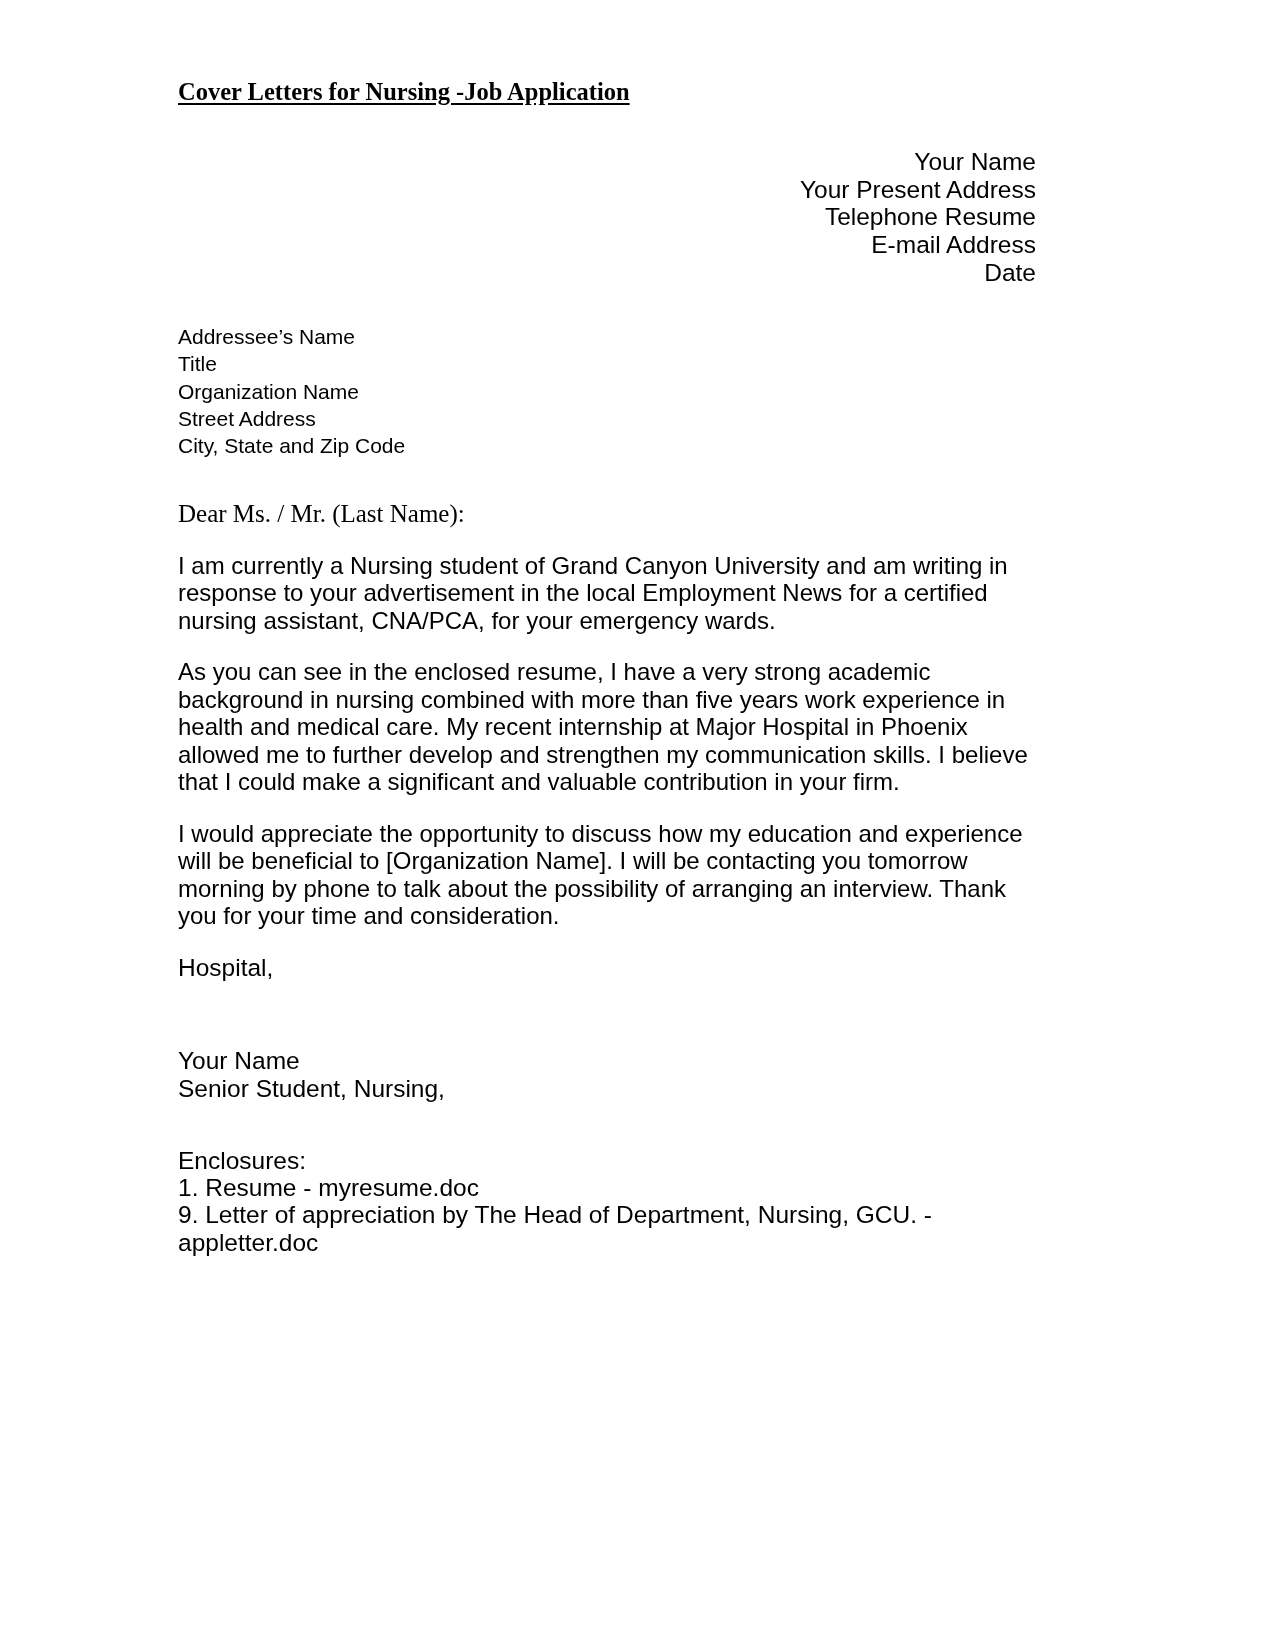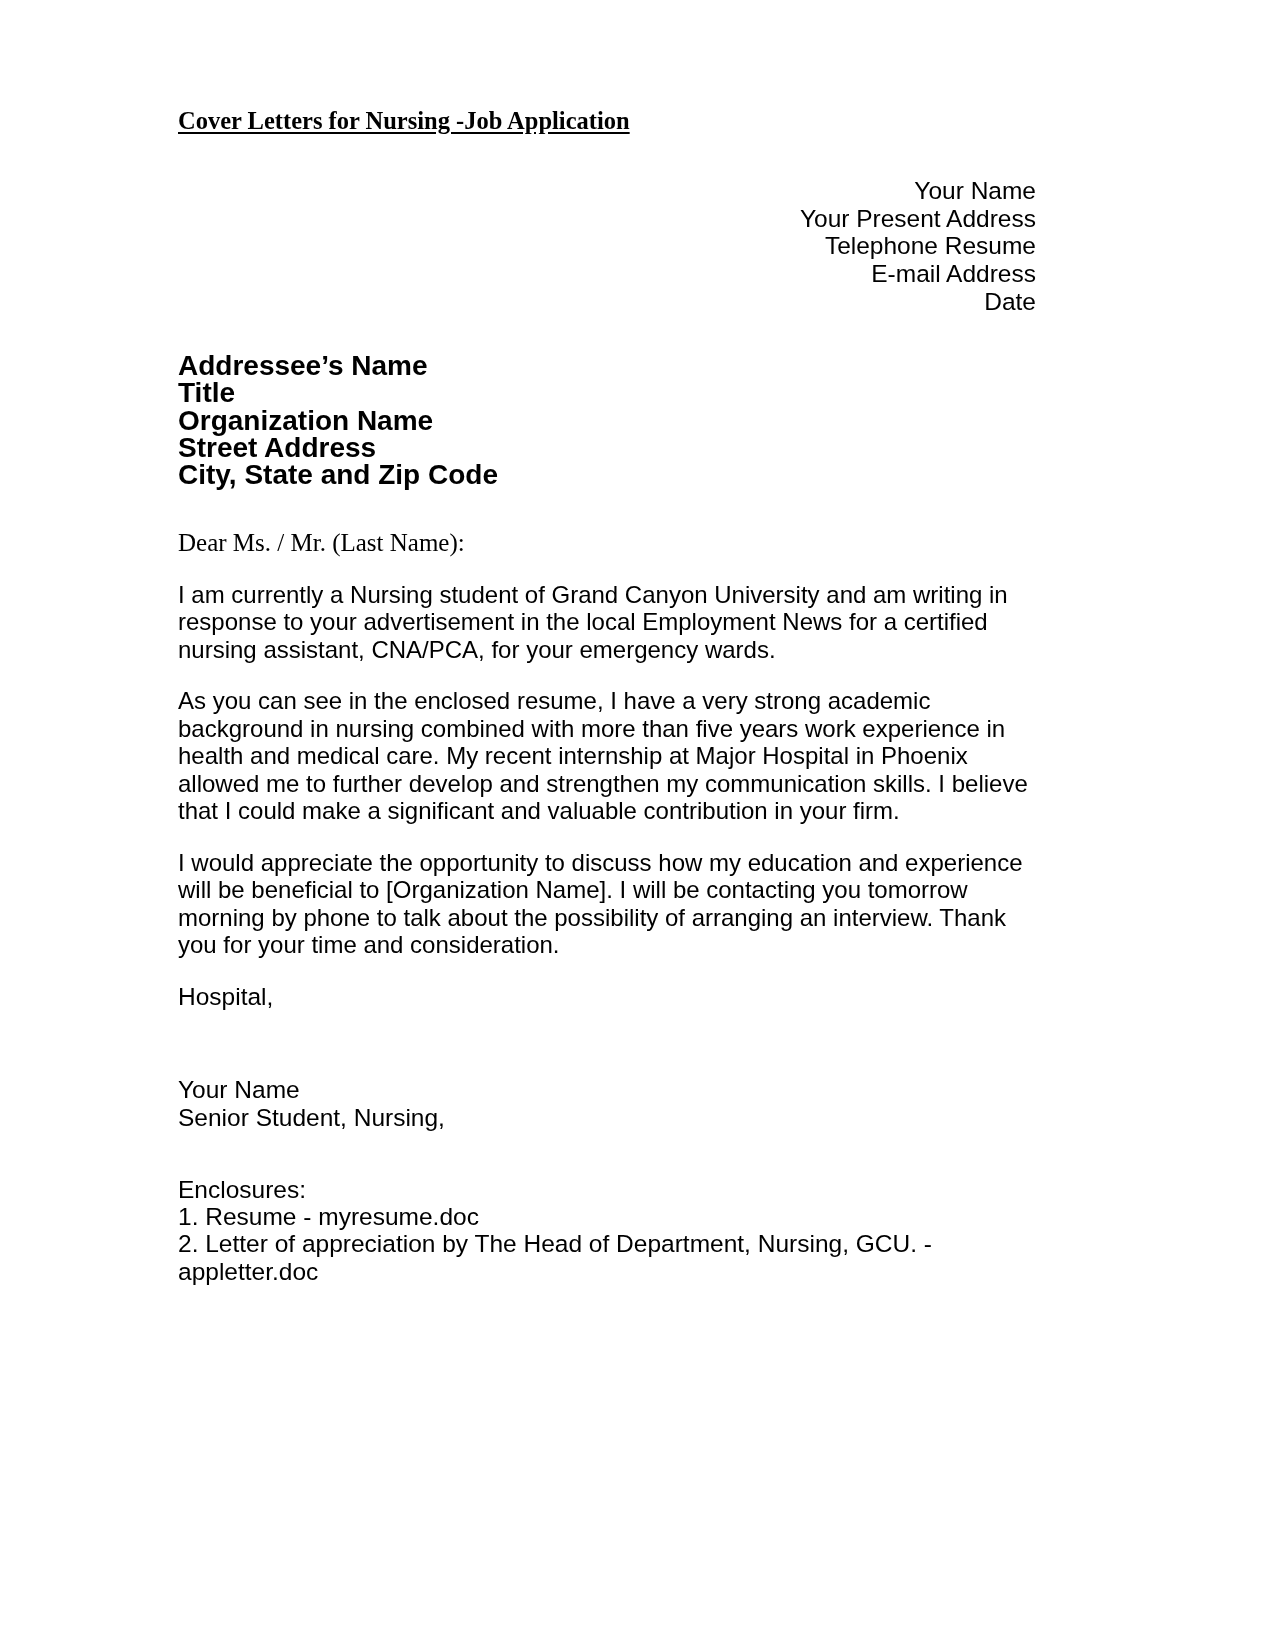--- a/index.html
+++ b/index.html
@@ -9,21 +9,20 @@
   }
   .page {
     position: relative;
     width: 1275px;
     height: 1344px;
     background: #ffffff;
     box-sizing: border-box;
     font-family: "Liberation Sans", sans-serif;
     color: #000000;
     overflow: hidden;
-    margin-top: 29px;
   }
   .content {
     position: absolute;
     left: 178px;
     top: 78px;
     width: 858px;
   }
 
   
   .doc-title {
@@ -43,23 +42,22 @@
     margin-top: 42px;
     text-align: right;
     font-size: 24.5px;
     line-height: 27.6px;
   }
   .sender-block .ln { display: block; }
 
   
   .addressee-block {
     margin-top: 37px;
-    font-size: 28px;
+    font-size: 21px;
     line-height: 27.3px;
-    font-weight: bold;
   }
   .addressee-block .ln { display: block; }
 
   
   .salutation {
     margin-top: 40px;
     font-size: 25px;
     line-height: 27.3px;
     font-family: Liberation Serif, serif;
   }
@@ -129,17 +127,17 @@
     <p class="closing">Hospital,</p>
 
     <div class="signature-block">
       <span class="ln">Your Name</span>
       <span class="ln">Senior Student, Nursing,</span>
     </div>
 
     <div class="enclosures-block">
       <span class="ln">Enclosures:</span>
       <span class="ln">1. Resume - myresume.doc</span>
-      <span class="ln wrap">2. Letter of appreciation by The Head of Department, Nursing, GCU. - appletter.doc</span>
+      <span class="ln wrap">9. Letter of appreciation by The Head of Department, Nursing, GCU. - appletter.doc</span>
     </div>
 
   </div>
 </div>
 
 </body></html>

